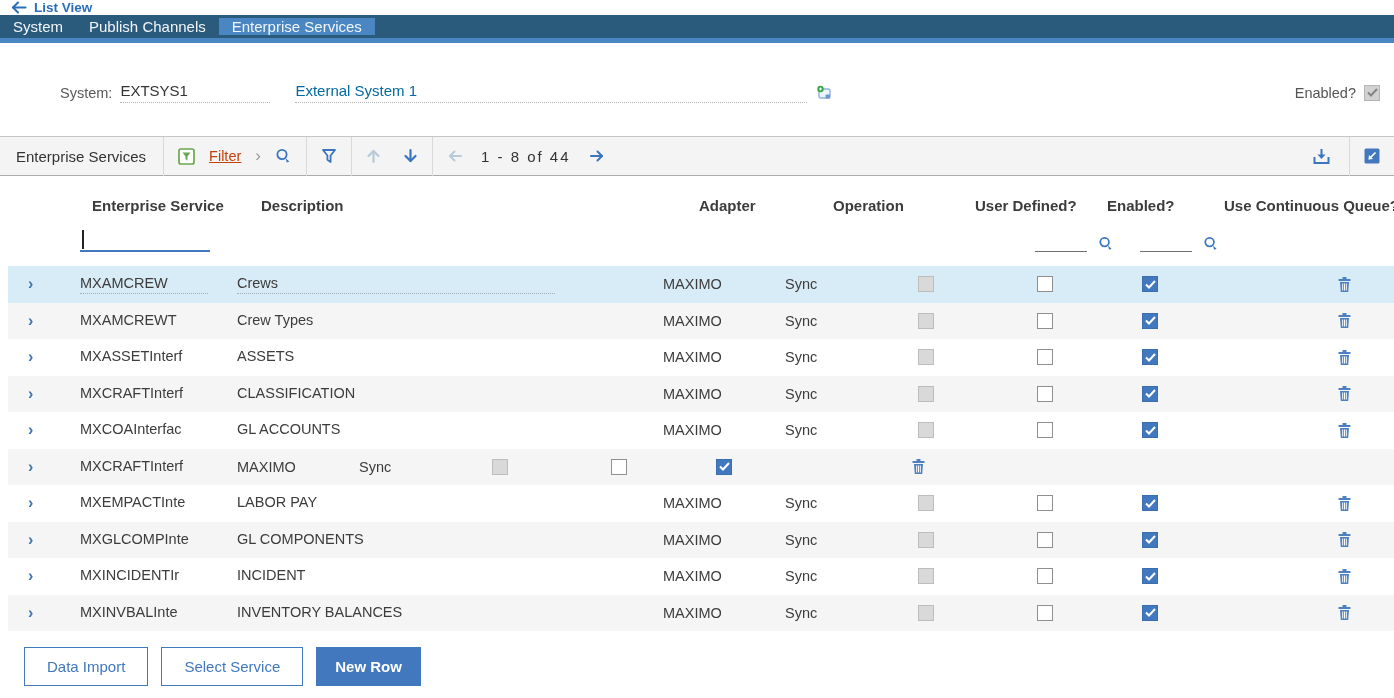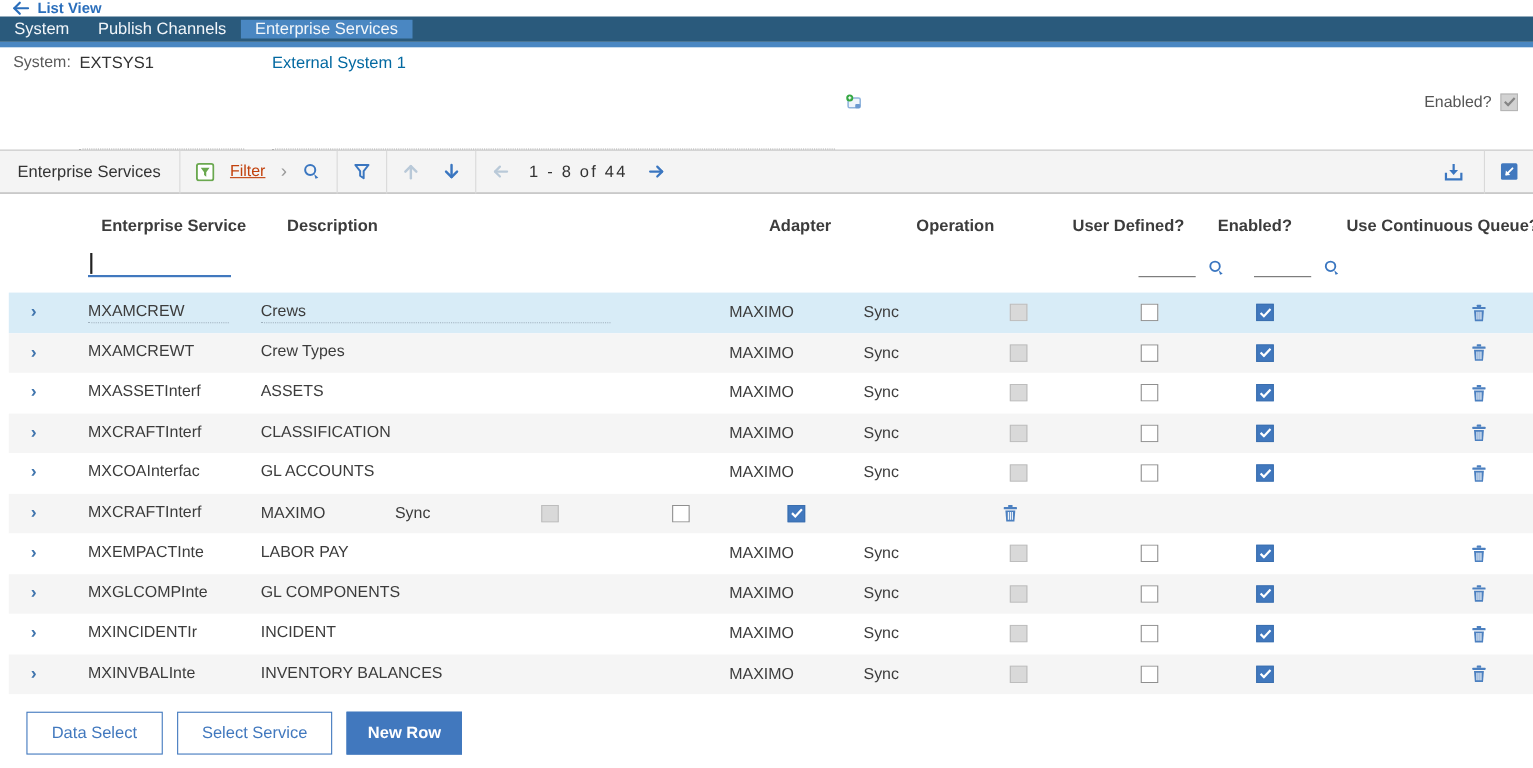--- a/index.html
+++ b/index.html
@@ -8,21 +8,21 @@
   
   .nav { display:flex; height:38px;flex-direction:column; }
   .nav-back { width:104px; background:#fff; display:flex; align-items:center; gap:7px; padding-left:10px; cursor:pointer; }
   .nav-back .back-label { color:#2a6ebb; font-size:13.5px; font-weight:bold; }
   .nav-tabs { flex:1; background:#2a5a7c; display:flex; align-items:center; }
   .nav-tab { display:flex; align-items:center; padding:0 13px; color:#f2f6fa; font-size:15px; cursor:pointer; white-space:nowrap; }
   .nav-tab.active { background:#4a87c2; }
   .nav-strip { height:5px; background:#4a87c2; }
 
   
-  .system-bar { height:93px; display:flex; padding:6px 14px 0 12px; }
+  .system-bar { height:93px; display:flex; align-items:center; padding:6px 14px 0 12px;margin-left:48px; }
   .sys-label { font-size:14.5px; color:#5a5a5a; margin-right:8px; }
   .sys-value { font-size:15px; color:#333; width:150px; border-bottom:1px dotted #b3b3b3; padding-bottom:3px; }
   .sys-desc { font-size:15px; color:#0369a1; width:512px; border-bottom:1px dotted #b3b3b3; padding-bottom:3px; margin-left:25px; }
   .sys-ld-icon { margin-left:8px; cursor:pointer; }
   .sys-right { margin-left:auto; display:flex; align-items:center; gap:8px; }
   .sys-right .enabled-label { font-size:14.5px; color:#555; }
 
   
   .cb { width:16px; height:16px; border:1px solid #8f8f8f; background:#fff; display:inline-flex; align-items:center; justify-content:center; flex:none; }
   .cb svg { display:none; }
@@ -652,16 +652,16 @@
               <line x1="7.5" y1="7.5" x2="7.5" y2="14.5"></line>
               <line x1="9.3" y1="7.5" x2="9.3" y2="14.5"></line>
             </g>
         </svg>
       </span>
     </div>
   </div>
   </div>
 
 <div class="footer">
-  <button class="btn btn-outline">Data Select</button>
+  <button class="btn btn-outline">Data Import</button>
   <button class="btn btn-outline">Select Service</button>
   <button class="btn btn-primary">New Row</button>
 </div>
 
 </body></html>

